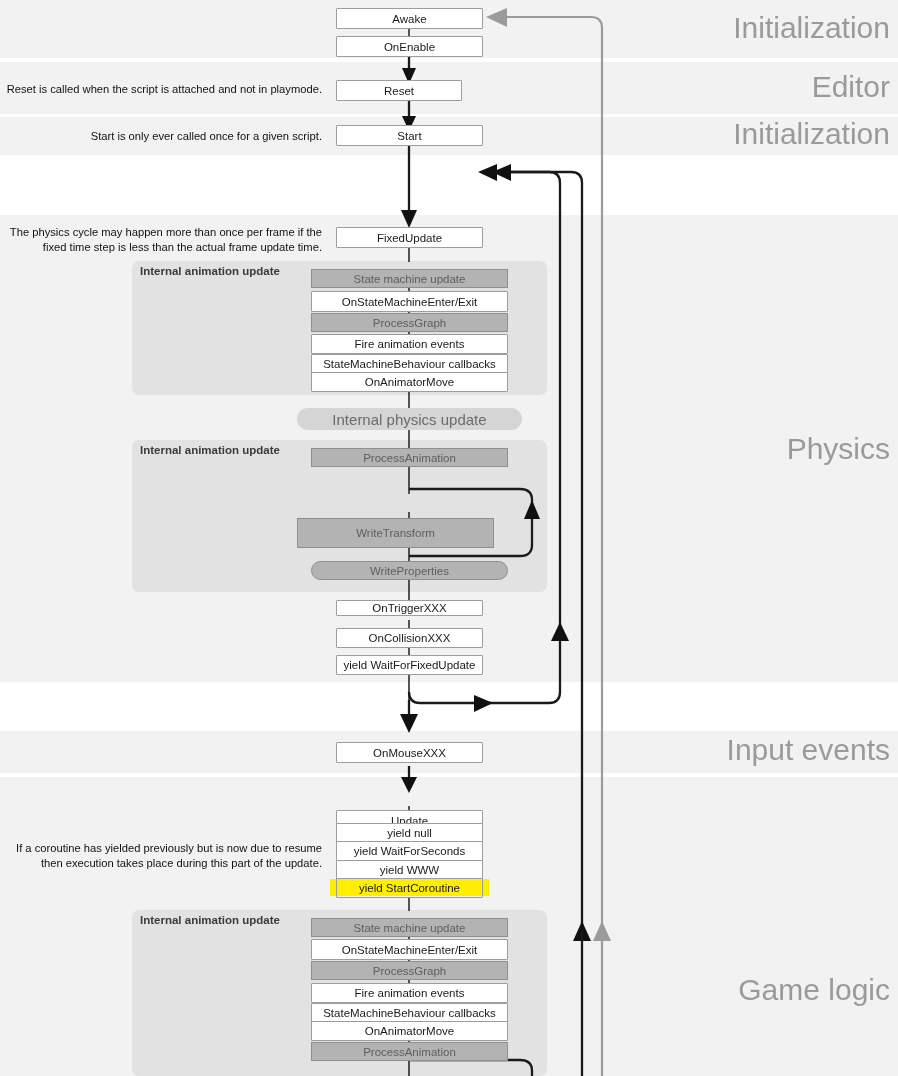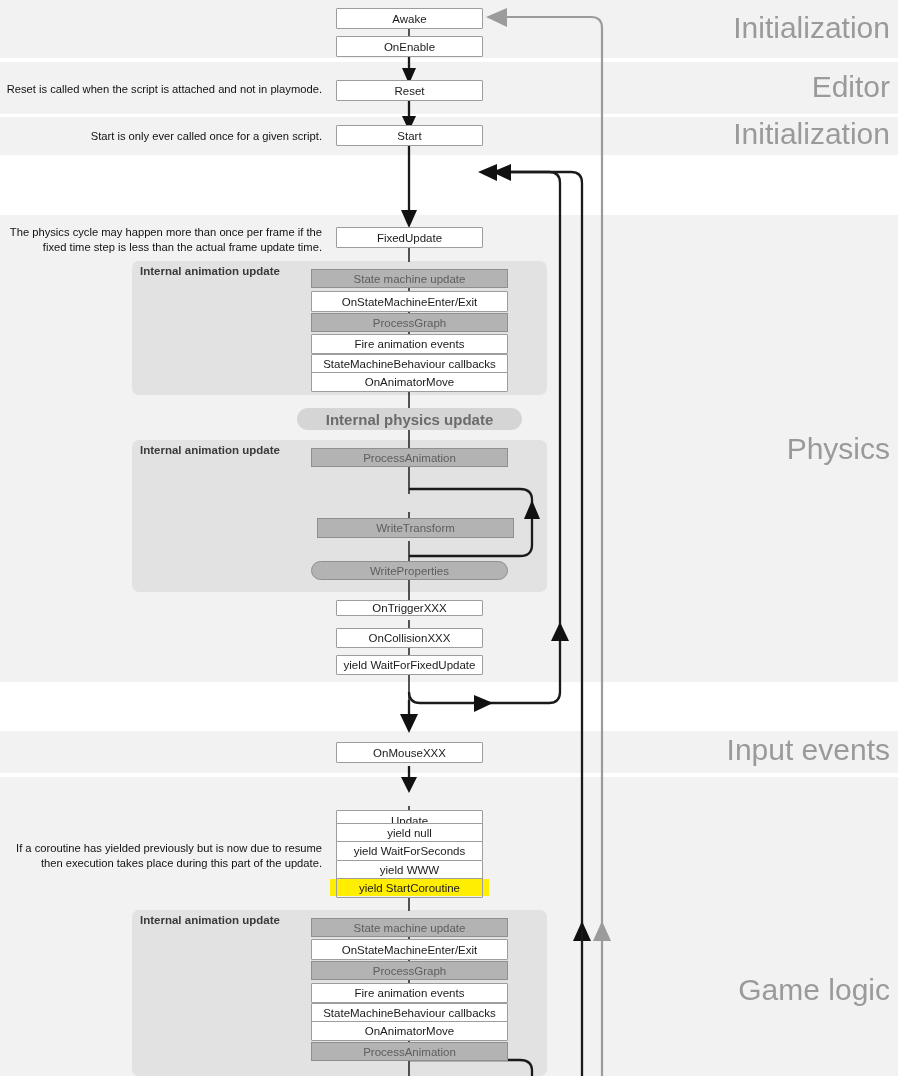--- a/index.html
+++ b/index.html
@@ -138,36 +138,36 @@
     <path class="ln" d="M409,1060 L520,1060 Q532,1060 532,1071 L532,1076"></path>
   </svg>
 
   <div class="note" style="left:0;top:82px;width:322px;">Reset is called when the script is attached and not in playmode.</div>
   <div class="note" style="left:0;top:129px;width:322px;">Start is only ever called once for a given script.</div>
   <div class="note" style="left:0;top:225px;width:322px;">The physics cycle may happen more than once per frame if the fixed time step is less than the actual frame update time.</div>
   <div class="note" style="left:0;top:841px;width:322px;">If a coroutine has yielded previously but is now due to resume then execution takes place during this part of the update.</div>
 
   <div class="node white" style="left:336px;top:8px;width:147px;height:21px;">Awake</div>
   <div class="node white" style="left:336px;top:36px;width:147px;height:21px;">OnEnable</div>
-  <div class="node white" style="left:336px;top:80px;width:147px;height:21px;">Reset</div>
+  <div class="node white" style="left:336px;top:80px;width:126px;height:21px;">Reset</div>
   <div class="node white" style="left:336px;top:125px;width:147px;height:21px;text-align:right;">Start</div>
 
   <div class="node white" style="left:336px;top:227px;width:147px;height:21px;">FixedUpdate</div>
 
   <div class="node gray" style="left:311px;top:269px;width:197px;height:19px;">State machine update</div>
   <div class="node white" style="left:311px;top:291px;width:197px;height:21px;">OnStateMachineEnter/Exit</div>
   <div class="node gray" style="left:311px;top:313px;width:197px;height:19px;">ProcessGraph</div>
   <div class="node white" style="left:311px;top:334px;width:197px;height:20px;">Fire animation events</div>
   <div class="node white" style="left:311px;top:354px;width:197px;height:20px;">StateMachineBehaviour callbacks</div>
   <div class="node white" style="left:311px;top:372px;width:197px;height:20px;">OnAnimatorMove</div>
 
-  <div class="node softgray" style="left:297px;top:408px;width:225px;height:22px;font-weight:bold;">Internal physics update</div>
+  <div class="node softgray" style="left:297px;top:408px;width:225px;height:22px;">Internal physics update</div>
 
   <div class="node gray" style="left:311px;top:448px;width:197px;height:19px;">ProcessAnimation</div>
-  <div class="node gray" style="left:317px;top:518px;width:197px;height:20px;">WriteTransform</div>
+  <div class="node gray" style="left:297px;top:518px;width:197px;height:30px;">WriteTransform</div>
   <div class="node gray" style="left:311px;top:561px;width:197px;height:19px;border-radius:10px;">WriteProperties</div>
 
   <div class="node white" style="left:336px;top:600px;width:147px;height:16px;">OnTriggerXXX</div>
   <div class="node white" style="left:336px;top:628px;width:147px;height:20px;">OnCollisionXXX</div>
   <div class="node white" style="left:336px;top:655px;width:147px;height:20px;">yield WaitForFixedUpdate</div>
 
   <div class="node white" style="left:336px;top:742px;width:147px;height:21px;">OnMouseXXX</div>
   <div class="node white" style="left:336px;top:786px;width:147px;height:21px;margin-top:24px;">Update</div>
 
   <div class="node white" style="left:336px;top:823px;width:147px;height:20px;">yield null</div>

